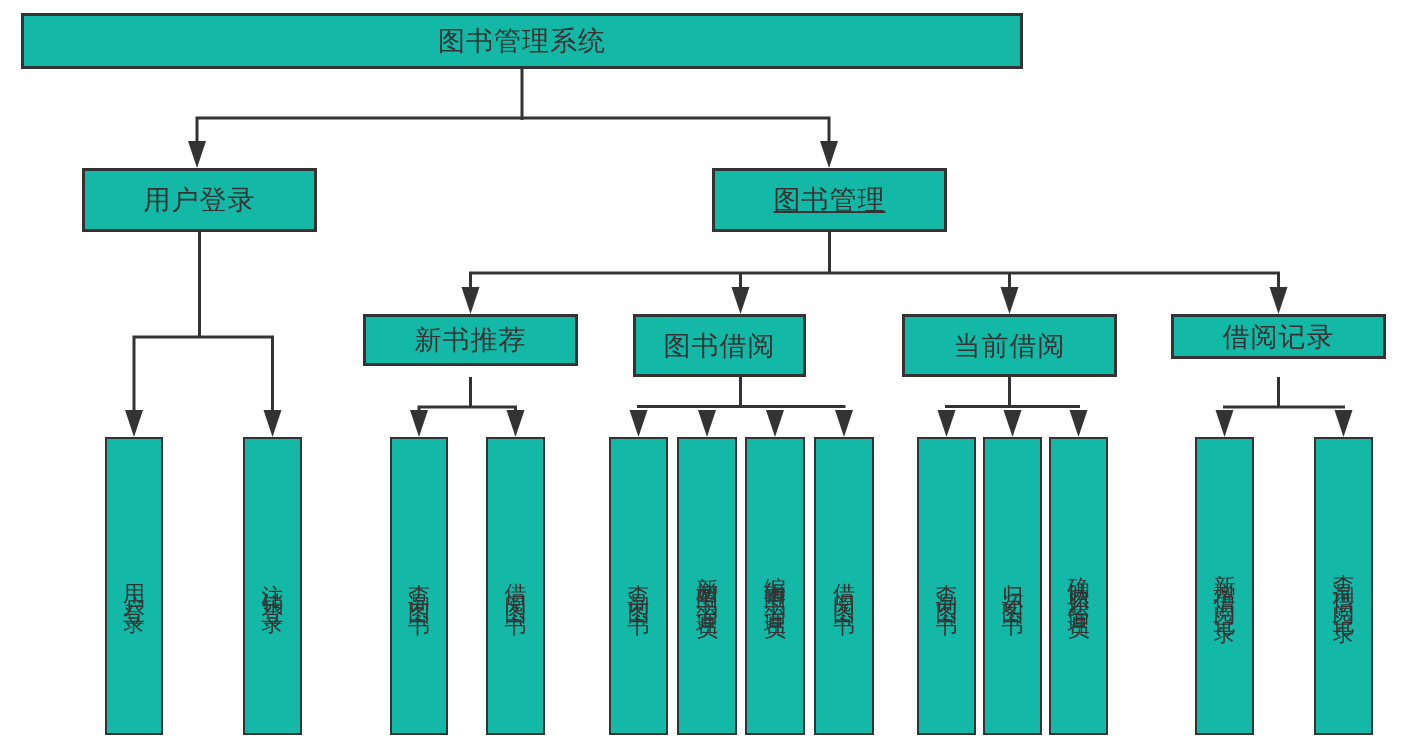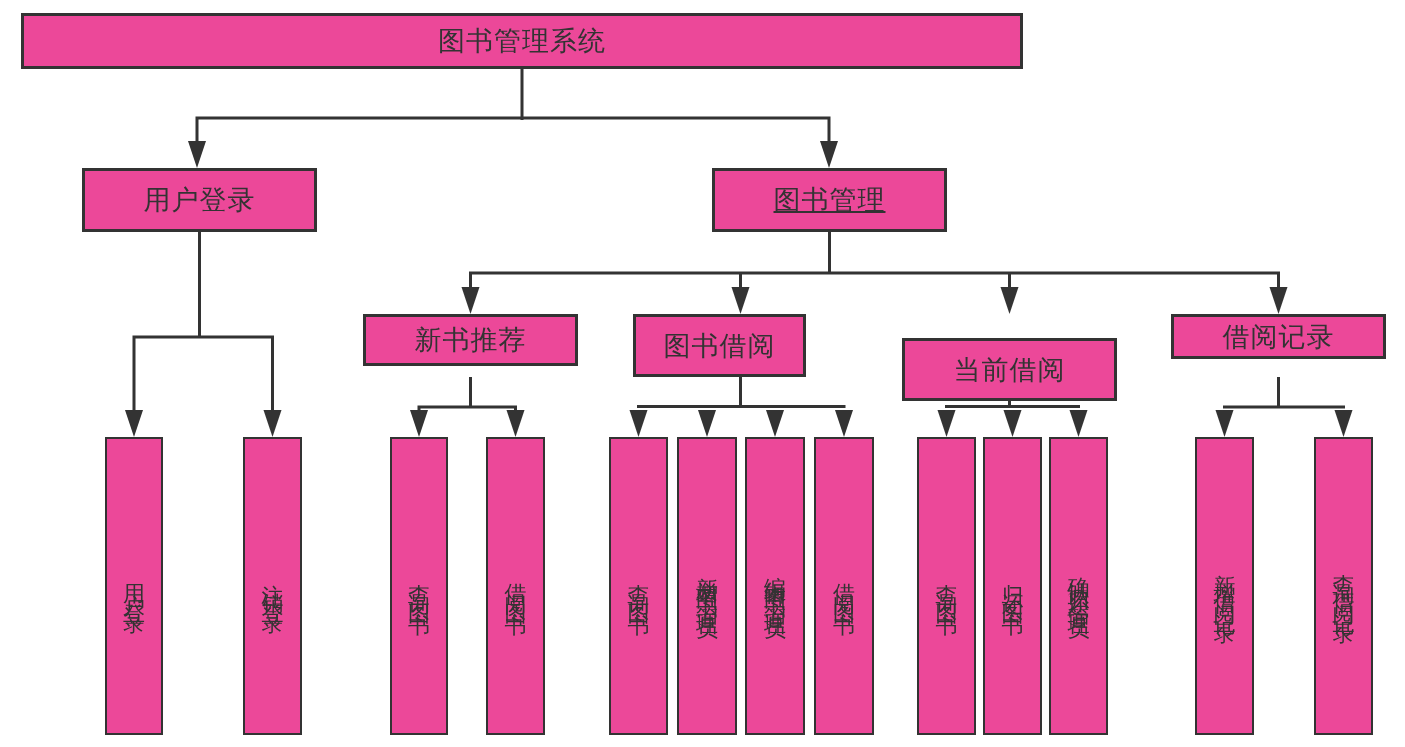--- a/index.html
+++ b/index.html
@@ -17,21 +17,21 @@
   }
   #connectors {
     position: absolute;
     left: 0;
     top: 0;
     z-index: 1;
     pointer-events: none;
   }
   .box {
     position: absolute;
-    background: #ec4899;
+    background: #14b8a6;
     border: 3px solid #333333;
     box-sizing: border-box;
     display: flex;
     align-items: center;
     justify-content: center;
     color: #333333;
     z-index: 2;
   }
   .hlabel {
     font-size: 27px;
@@ -129,21 +129,21 @@
   <div class="box" style="left:712px; top:168px; width:235px; height:64px;text-decoration:underline;">
     <span class="hlabel">图书管理</span>
   </div>
 
   <div class="box" style="left:363px; top:314px; width:215px; height:52px;">
     <span class="hlabel">新书推荐</span>
   </div>
   <div class="box" style="left:633px; top:314px; width:173px; height:63px;">
     <span class="hlabel">图书借阅</span>
   </div>
-  <div class="box" style="left:902px; top:314px; width:215px; height:63px;margin-top:24px;">
+  <div class="box" style="left:902px; top:314px; width:215px; height:63px;">
     <span class="hlabel">当前借阅</span>
   </div>
   <div class="box" style="left:1171px; top:314px; width:215px; height:45px;">
     <span class="hlabel">借阅记录</span>
   </div>
 
   <div class="box vbox" style="left:105px; top:437px; width:58px; height:298px;">
     <span class="vtext">用户登录</span>
   </div>
   <div class="box vbox" style="left:243px; top:437px; width:59px; height:298px;">

